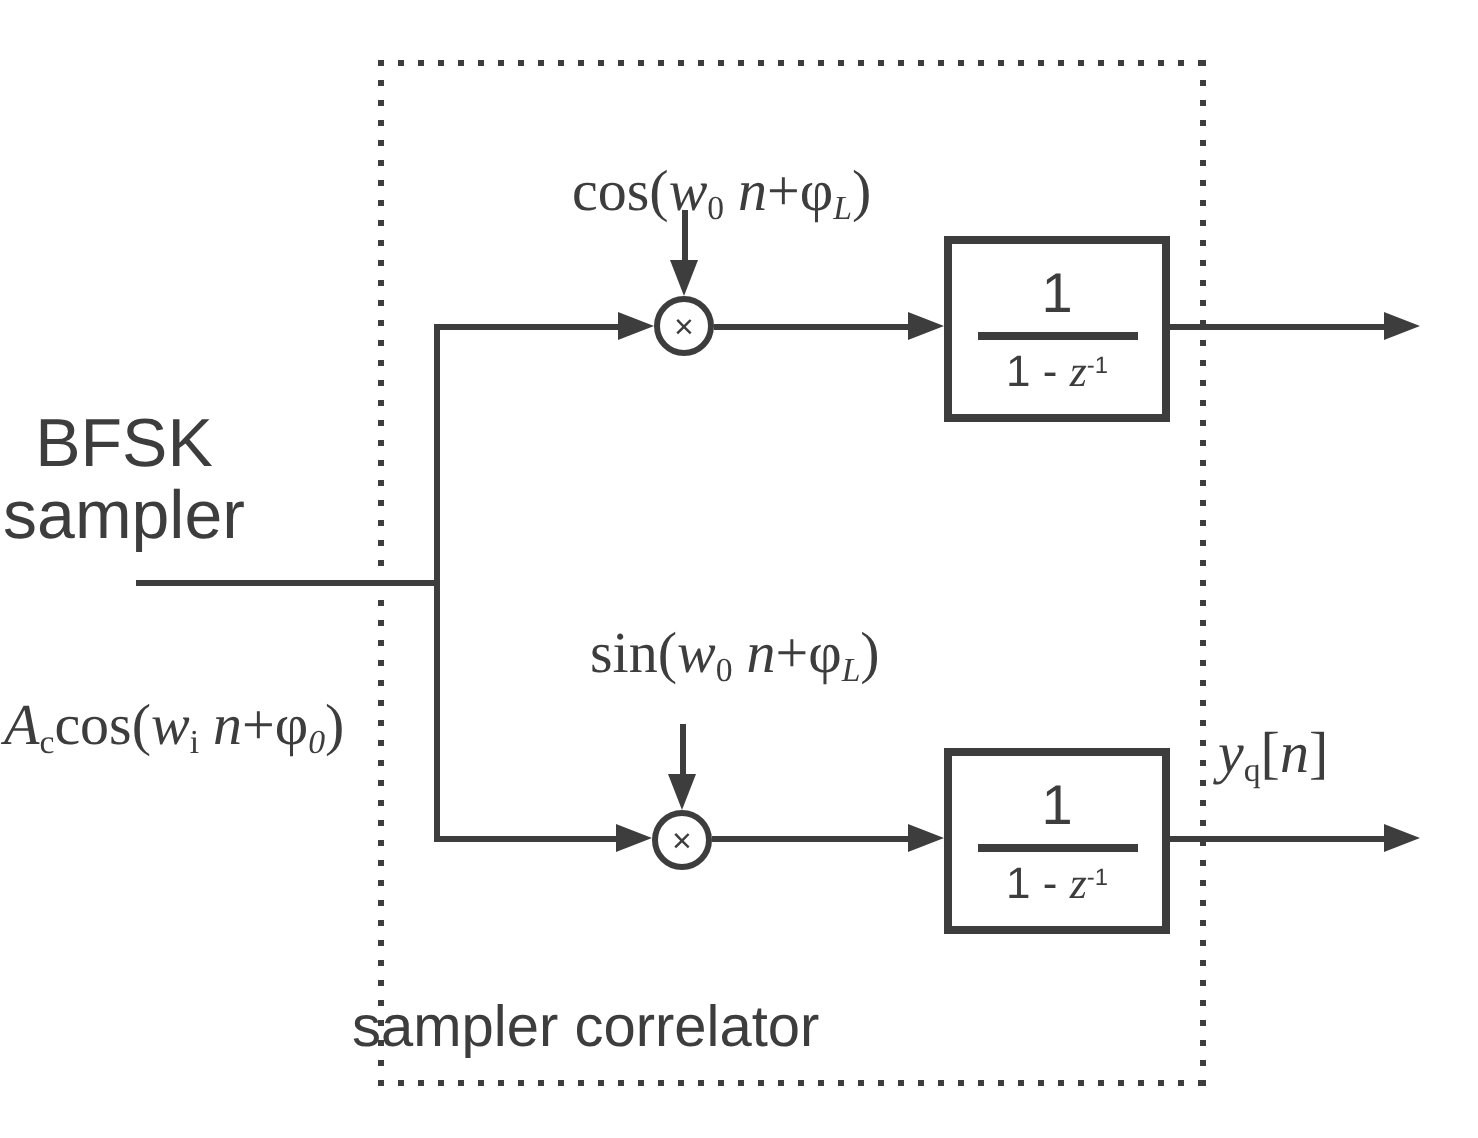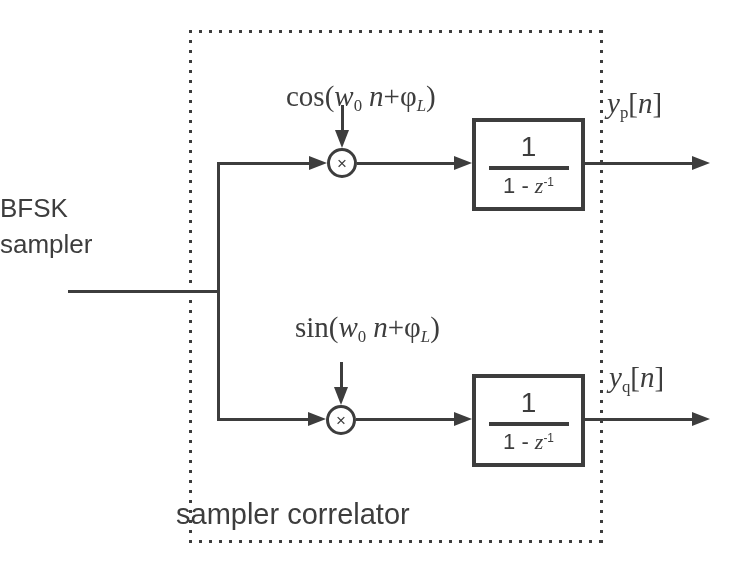--- a/index.html
+++ b/index.html
@@ -36,38 +36,41 @@
   .frac-den{font-size:22px;line-height:1;margin-top:3px;white-space:nowrap;}
   
   .serif{font-family:"Liberation Serif",serif;}
   .it{font-style:italic;}
   .formula{position:absolute;font-family:"Liberation Serif",serif;font-size:29px;
     line-height:1.2;white-space:nowrap;}
   .sub{font-size:0.58em;vertical-align:-0.28em;}
   .sup{font-size:0.54em;vertical-align:0.55em;}
   .gap{margin-left:0.24em;}
   .caption{position:absolute;font-size:29px;line-height:1.1;}
-  .src-label{position:absolute;left:0;top:190px;width:124px;text-align:left;
-    font-size:26px;line-height:36px;}
+  .src-label{position:absolute;left:0;top:204px;width:124px;text-align:center;
+    font-size:34px;line-height:36px;}
 </style>
 </head>
 <body>
 
 <div class="canvas">
 
   <div class="dot-h" style="left:189px;top:30px;width:414px;"></div>
   <div class="dot-h" style="left:189px;top:540px;width:414px;"></div>
   <div class="dot-v" style="left:189px;top:30px;height:513px;"></div>
   <div class="dot-v" style="left:600px;top:30px;height:513px;"></div>
 
   <div class="src-label">
     <div>BFSK</div>
     <div>sampler</div>
   </div>
 
+  <div class="formula" style="left:2px;top:346px;">
+    <span class="it">A</span><span class="sub">c</span><span>cos(</span><span class="it">w</span><span class="sub">i</span><span class="it gap">n</span><span>+</span><span>φ</span><span class="sub it">0</span><span>)</span>
+  </div>
 
   <div class="hline" style="left:68px;top:290px;width:150px;"></div>
   <div class="vline" style="left:217px;top:162px;height:259px;"></div>
 
   <div class="hline" style="left:217px;top:162px;width:94px;"></div>
   <div class="arr-r" style="left:309px;top:156px;"></div>
 
   <div class="formula" style="left:286px;top:51px;margin-top:28px;">
     <span>cos(</span><span class="it">w</span><span class="sub">0</span><span class="it gap">n</span><span>+</span><span>φ</span><span class="sub it">L</span><span>)</span>
   </div>
@@ -85,23 +88,20 @@
   <div class="block" style="top:118px;">
     <div class="frac-num">1</div>
     <div class="frac-bar"></div>
     <div class="frac-den">
       <span>1 - </span><span class="serif it">z</span><span class="sup">-1</span>
     </div>
   </div>
 
   <div class="hline" style="left:585px;top:162px;width:108px;"></div>
   <div class="arr-r" style="left:692px;top:156px;"></div>
-  <div class="formula" style="left:607px;top:86px;">
-    <span class="it">y</span><span class="sub">p</span><span>[</span><span class="it">n</span><span>]</span>
-  </div>
 
   <div class="hline" style="left:217px;top:418px;width:93px;"></div>
   <div class="arr-r" style="left:308px;top:412px;"></div>
 
   <div class="formula" style="left:295px;top:310px;">
     <span>sin(</span><span class="it">w</span><span class="sub">0</span><span class="it gap">n</span><span>+</span><span>φ</span><span class="sub it">L</span><span>)</span>
   </div>
 
   <div class="vline" style="left:340px;top:362px;height:26px;"></div>
   <div class="arr-d" style="left:334px;top:387px;"></div>

